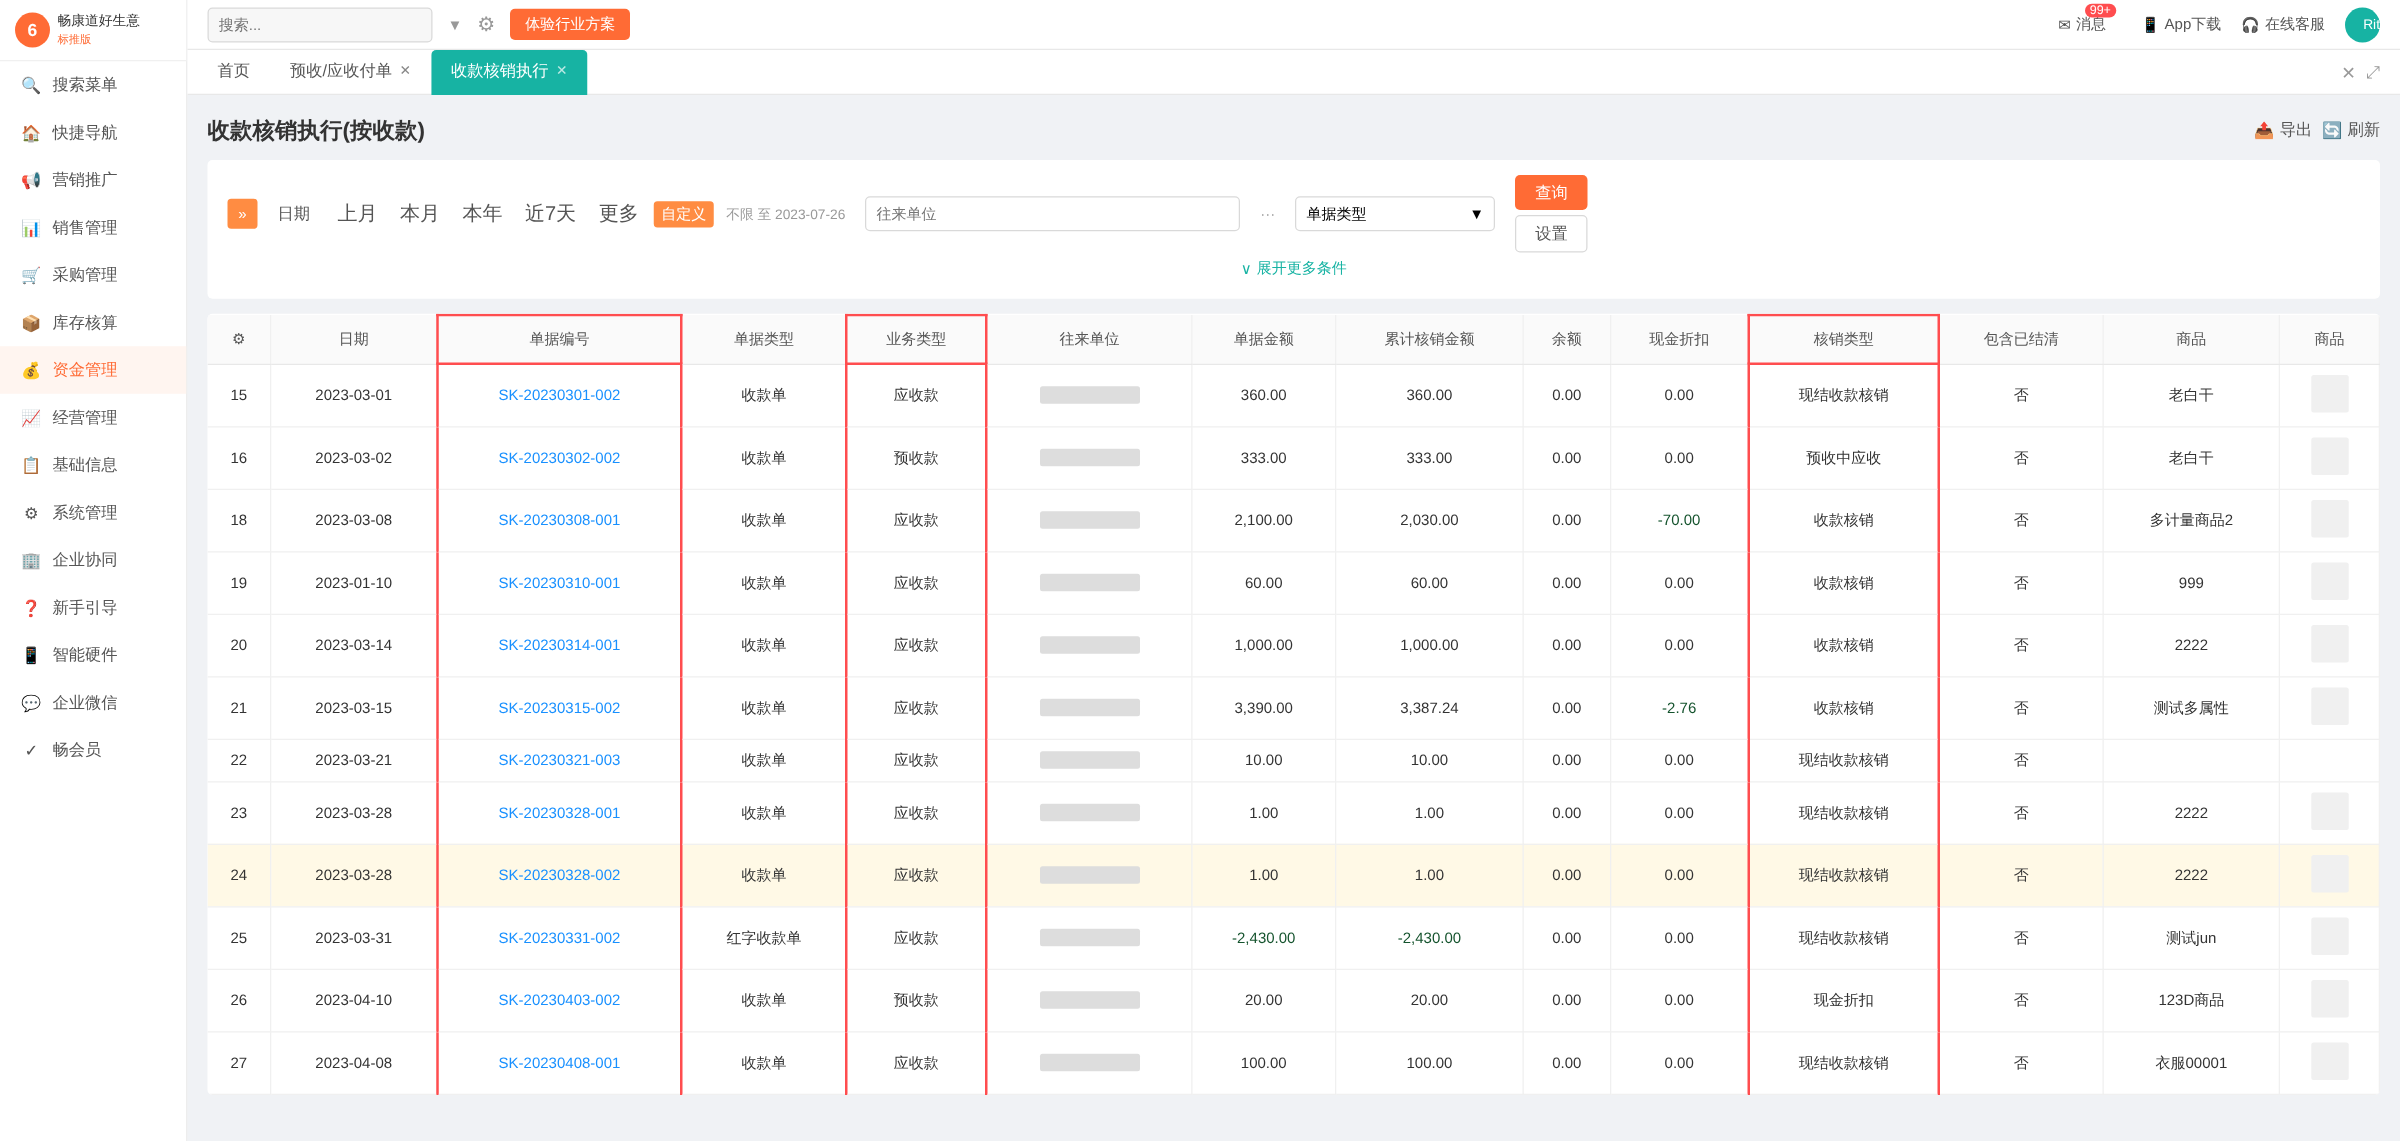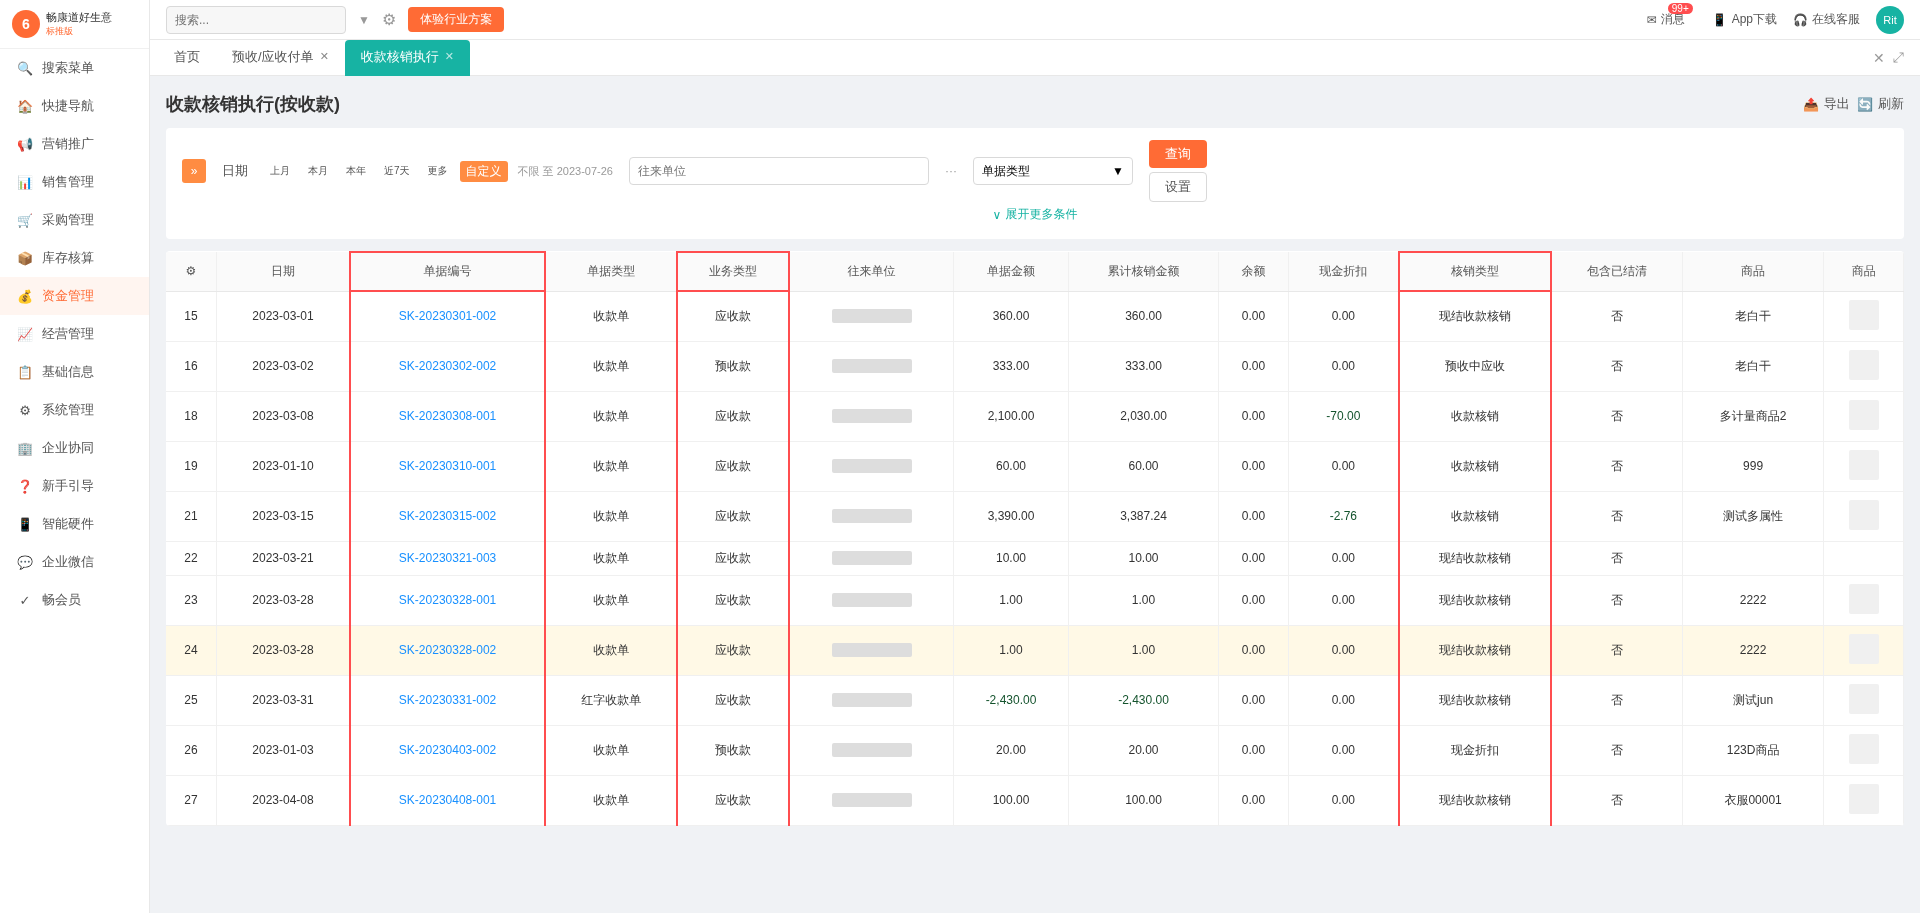--- a/index.html
+++ b/index.html
@@ -46,21 +46,21 @@
     .page-title { font-size: 18px; font-weight: bold; color: #333; }
     .page-actions { display: flex; gap: 8px; }
     .page-action-btn { display: flex; align-items: center; gap: 4px; color: #555; font-size: 13px; cursor: pointer; }
 
     
     .filter-area { background: #fff; border-radius: 4px; padding: 12px 16px; margin-bottom: 12px; }
     .filter-row { display: flex; align-items: center; gap: 16px; flex-wrap: wrap; }
     .filter-toggle { width: 24px; height: 24px; background: #ff8c42; border-radius: 3px; display: flex; align-items: center; justify-content: center; color: white; cursor: pointer; font-size: 12px; }
     .filter-label { color: #555; font-size: 13px; white-space: nowrap; }
     .filter-dates { display: flex; align-items: center; gap: 6px; }
-    .filter-date-btn { padding: 2px 6px; color: #555; cursor: pointer; font-size: 10px; }
+    .filter-date-btn { padding: 2px 6px; color: #555; cursor: pointer; font-size: 16px; }
     .filter-date-custom { background: #ff8c42; color: white; padding: 2px 6px; border-radius: 3px; font-size: 12px; cursor: pointer; }
     .filter-date-range { color: #999; font-size: 11px; margin-left: 4px; }
     .filter-input { flex: 1; max-width: 300px; height: 28px; border: 1px solid #d9d9d9; border-radius: 4px; padding: 0 8px; font-size: 12px; }
     .filter-dots { color: #999; }
     .filter-select { min-width: 160px; height: 28px; border: 1px solid #d9d9d9; border-radius: 4px; padding: 0 8px; font-size: 12px; display: flex; align-items: center; justify-content: space-between; background: #fff; }
     .filter-query-btn { background: #ff6b35; color: white; border: none; border-radius: 4px; padding: 5px 16px; cursor: pointer; font-size: 13px; }
     .filter-setting-btn { border: 1px solid #d9d9d9; background: #fff; color: #555; border-radius: 4px; padding: 5px 12px; cursor: pointer; font-size: 13px; }
     .filter-expand { text-align: center; padding: 4px; color: #17b3a3; font-size: 12px; cursor: pointer; display: flex; align-items: center; justify-content: center; gap: 4px; }
 
     
@@ -166,21 +166,21 @@
         <span class="badge">99+</span>
       </div>
       <div class="topbar-app">
         <span>📱</span>
         <span>App下载</span>
       </div>
       <div class="topbar-service">
         <span>🎧</span>
         <span>在线客服</span>
       </div>
-      <div style="width:28px;height:28px;background:#17b3a3;border-radius:50%;display:flex;align-items:center;justify-content:center;color:white;font-size:11px;">
+      <div style="width:28px;height:28px;background:#17b3a3;border-radius:50%;display:flex;align-items:center;justify-content:flex-end;color:white;font-size:11px;">
         <span>Rit</span>
       </div>
     </div>
   </div>
 
   <div class="tabbar">
     <div class="tab home">
       <span>首页</span>
     </div>
     <div class="tab">
@@ -324,20 +324,36 @@
                 <td>60.00</td>
                 <td>60.00</td>
                 <td>0.00</td>
                 <td>0.00</td>
                 <td style="border-left: 2px solid rgb(255, 77, 79); border-right: 2px solid rgb(255, 77, 79);">收款核销</td>
                 <td>否</td>
                 <td>999</td>
                 <td><span class="img-thumb"></span></td>
               </tr>
               <tr>
+                <td>20</td>
+                <td>2023-03-14</td>
+                <td style="border-left: 2px solid rgb(255, 77, 79); border-right: 2px solid rgb(255, 77, 79);"><a class="link-cell" href="#">SK-20230314-001</a></td>
+                <td>收款单</td>
+                <td style="border-left: 2px solid rgb(255, 77, 79); border-right: 2px solid rgb(255, 77, 79);">应收款</td>
+                <td><span style="display:inline-block;width:80px;height:14px;background:#ddd;border-radius:2px;vertical-align:middle;"></span></td>
+                <td>1,000.00</td>
+                <td>1,000.00</td>
+                <td>0.00</td>
+                <td>0.00</td>
+                <td style="border-left: 2px solid rgb(255, 77, 79); border-right: 2px solid rgb(255, 77, 79);">收款核销</td>
+                <td>否</td>
+                <td>2222</td>
+                <td><span class="img-thumb"></span></td>
+              </tr>
+              <tr>
                 <td>21</td>
                 <td>2023-03-15</td>
                 <td style="border-left: 2px solid rgb(255, 77, 79); border-right: 2px solid rgb(255, 77, 79);"><a class="link-cell" href="#">SK-20230315-002</a></td>
                 <td>收款单</td>
                 <td style="border-left: 2px solid rgb(255, 77, 79); border-right: 2px solid rgb(255, 77, 79);">应收款</td>
                 <td><span style="display:inline-block;width:80px;height:14px;background:#ddd;border-radius:2px;vertical-align:middle;"></span></td>
                 <td>3,390.00</td>
                 <td>3,387.24</td>
                 <td>0.00</td>
                 <td class="negative">-2.76</td>
@@ -405,21 +421,21 @@
                 <td class="negative">-2,430.00</td>
                 <td>0.00</td>
                 <td>0.00</td>
                 <td style="border-left: 2px solid rgb(255, 77, 79); border-right: 2px solid rgb(255, 77, 79);">现结收款核销</td>
                 <td>否</td>
                 <td>测试jun</td>
                 <td><span class="img-thumb"></span></td>
               </tr>
               <tr>
                 <td>26</td>
-                <td>2023-01-03</td>
+                <td>2023-04-10</td>
                 <td style="border-left: 2px solid rgb(255, 77, 79); border-right: 2px solid rgb(255, 77, 79);"><a class="link-cell" href="#">SK-20230403-002</a></td>
                 <td>收款单</td>
                 <td style="border-left: 2px solid rgb(255, 77, 79); border-right: 2px solid rgb(255, 77, 79);">预收款</td>
                 <td><span style="display:inline-block;width:80px;height:14px;background:#ddd;border-radius:2px;vertical-align:middle;"></span></td>
                 <td>20.00</td>
                 <td>20.00</td>
                 <td>0.00</td>
                 <td>0.00</td>
                 <td style="border-left: 2px solid rgb(255, 77, 79); border-right: 2px solid rgb(255, 77, 79);">现金折扣</td>
                 <td>否</td>

